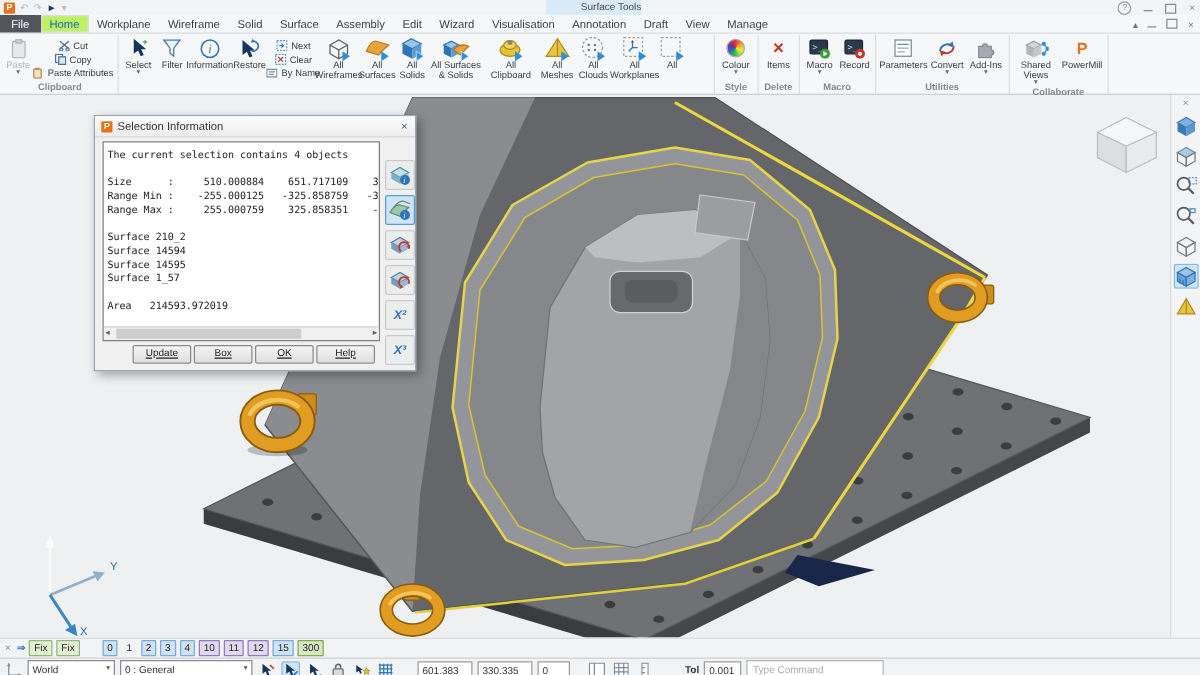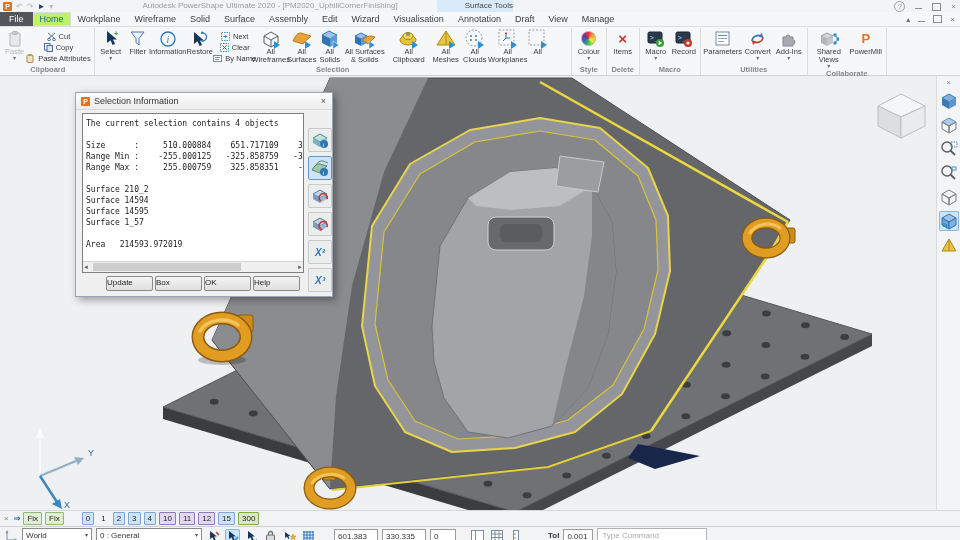--- a/index.html
+++ b/index.html
@@ -69,21 +69,21 @@
   .hsb{position:absolute;left:0;right:0;bottom:0;height:10px;background:#f0f0f0;border-top:1px solid #d4d4d4;
     display:flex;align-items:center;font-size:6px;color:#606060;}
   .hsb .thumb{height:8px;width:148px;background:#cdcdcd;margin-left:4px;}
   .sidecol{position:absolute;left:232px;top:35px;display:flex;flex-direction:column;gap:4px;}
   .sideico{width:22px;height:22px;background:#eceded;border:1px solid #c9cacc;border-radius:2px;
     display:flex;align-items:center;justify-content:center;}
   .sideico.sel{background:#cfe4f7;border-color:#5d9bd3;}
   .xsup{color:#2e75b6;font-weight:bold;font-style:italic;font-size:10px;}
   .dlgbtns{position:absolute;left:30px;bottom:5px;display:flex;gap:2px;}
   .dlgbtn{width:45px;height:13px;background:linear-gradient(#f4f4f4,#dfdfdf);border:1px solid #8a8a8a;
-    border-radius:2px;font-size:8px;line-height:12px;color:#222;}
+    border-radius:2px;font-size:8px;text-align:center;line-height:12px;color:#222;text-decoration:underline;}
 
   
   .levelsbar{height:15px;background:#f2f3f4;border-top:1px solid #d7d8da;display:flex;align-items:center;
     padding-left:4px;font-size:8px;gap:3px;}
   .lvlx{color:#8a8c8e;margin-right:2px;}
   .lvlarrow{color:#2e75b6;font-weight:bold;}
   .chip{height:11px;line-height:11px;padding:0 3px;border-radius:1px;color:#222;}
   .chip.fix{background:#e1efd7;border:1px solid #94b873;}
   .lvl-blue{background:#cfe3f7;border:1px solid #7da7d9;}
   .lvl-plain{border:1px solid transparent;}
@@ -112,21 +112,20 @@
 <div class="app">
 
   <div class="titlebar">
     <div class="qat">
       <span class="pslogo">P</span>
       <span class="g">↶</span>
       <span class="g">↷</span>
       <span class="b">►</span>
       <span class="g">▾</span>
     </div>
-    <div class="apptitle">Autodesk PowerShape Ultimate 2020 - [PM2020_UphillCornerFinishing]</div>
     <div class="ctxtab">Surface Tools</div>
     <div class="winctrl">
       <span class="helpq">?</span>
       <span class="minico"></span>
       <span class="boxico"></span>
       <span>×</span>
     </div>
   </div>
 
   <div class="tabrow">
@@ -348,21 +347,20 @@
         <div class="rbtn" style="width:20px">
           <span class="ric">
             <svg width="22" height="22">
                 <rect x="2" y="2" width="15" height="15" fill="none" stroke="#9aa0a6" stroke-dasharray="2,1.5"></rect>
                 <path d="M14 13 L14 21 L20 17 Z" fill="#2e8fd8"></path>
               </svg>
           </span>
           <span>All</span>
         </div>
       </div>
-      <div class="rglabel">Selection</div>
     </div>
 
     <div class="rgroup">
       <div class="rgitems">
         <div class="rbtn" style="width:28px">
           <span class="ric">
               <span class="colourwheel"></span>
             </span>
           <span>Colour</span>
           <span class="caret">▾</span>

